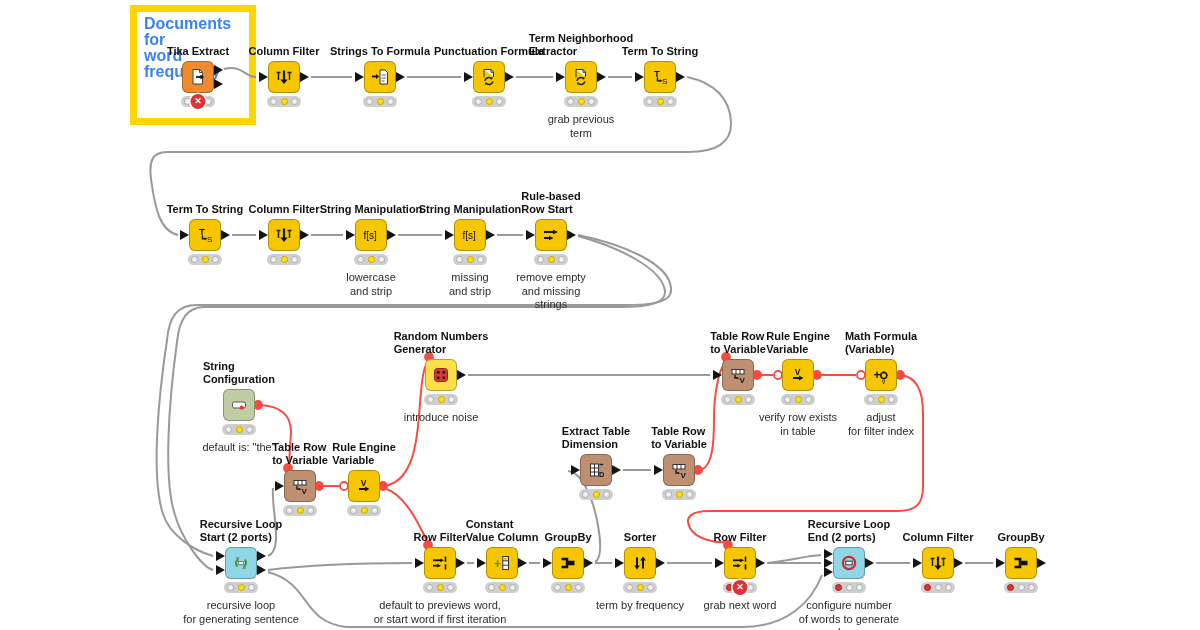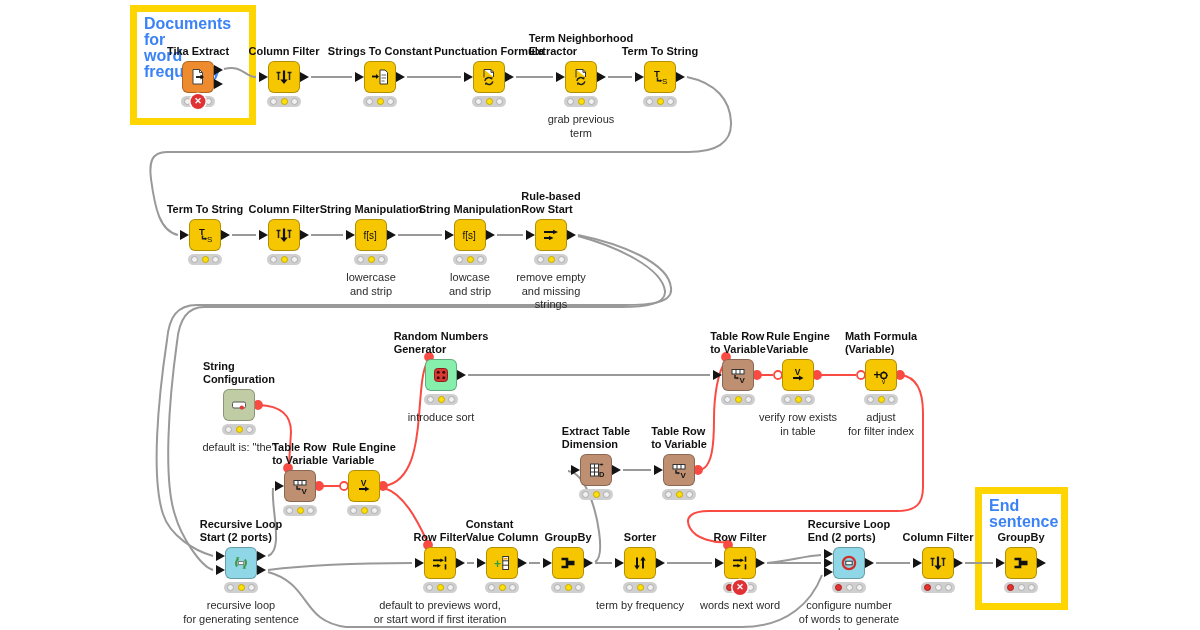--- a/index.html
+++ b/index.html
@@ -32,23 +32,20 @@
         border-bottom:5px solid transparent;border-left:9px solid #141414;}
   .tri.in{left:-10px}.tri.out{left:calc(100% + 1px)}
 </style>
 </head>
 <body>
 
 <div id="canvas">
     <div class="abox" style="left: 130px; top: 5px; width: 126px; height: 120px;">
       <span class="atitle">Documents for
 word frequency</span>
-    </div>
-    <div class="abox" style="left: 975px; top: 487px; width: 93px; height: 123px;">
-      <span class="atitle">End sentence</span>
     </div>
     <svg id="wires" width="1200" height="630">
       <path d="M224,69 C242,64 246,78 256,77" fill="none" stroke="#999999" stroke-width="2"></path>
       <path d="M311,77 L352,77" fill="none" stroke="#999999" stroke-width="2"></path>
       <path d="M407,77 L461,77" fill="none" stroke="#999999" stroke-width="2"></path>
       <path d="M516,77 L553,77" fill="none" stroke="#999999" stroke-width="2"></path>
       <path d="M608,77 L632,77" fill="none" stroke="#999999" stroke-width="2"></path>
       <path d="M687,77 C716,83 730,100 731,122 C732,143 716,152 688,152 L167,152 C151,152 149,163 151,179 C155,209 160,231 178,235" fill="none" stroke="#999999" stroke-width="2"></path>
       <path d="M232,235 L256,235" fill="none" stroke="#999999" stroke-width="2"></path>
       <path d="M311,235 L343,235" fill="none" stroke="#999999" stroke-width="2"></path>
@@ -129,21 +126,21 @@
     </div>
     <div class="node" style="left: 364px; top: 61px; background: rgb(246, 199, 0);">
       <span class="ic"><svg width="20" height="20" viewBox="0 0 20 20">
           <path d="M2 9.5h5" stroke="#111" stroke-width="1.8" fill="none"></path>
           <path d="M6 7l3 2.5L6 12z" fill="#111"></path>
           <path d="M10 3h5l2.5 2.5V17H10z" fill="#fff" stroke="#333"></path>
           <path d="M11.5 8h4.5 M11.5 11h4.5 M11.5 14h3" stroke="#666" stroke-width="1" fill="none"></path>
         </svg></span>
       <span class="tri in" style="top: calc(50% - 5px);"></span>
       <span class="tri out" style="top: calc(50% - 5px);"></span>
-      <div class="nlabel">Strings To Constant</div>
+      <div class="nlabel">Strings To Formula</div>
       <div class="light">
         <span class="dot d1 "></span>
         <span class="dot d2 on-y"></span>
         <span class="dot d3 "></span>
       </div>
     </div>
     <div class="node" style="left: 473px; top: 61px; background: rgb(246, 199, 0);">
       <span class="ic"><svg width="20" height="20" viewBox="0 0 20 20">
           <path d="M5 2.5h7l2.5 2.5v5" fill="#fff" stroke="#333"></path>
           <path d="M12 2.5v2.8h2.6" fill="none" stroke="#333"></path>
@@ -252,21 +249,21 @@
           <text x="2.5" y="14" font-size="10" fill="#111" font-family="Liberation Sans,sans-serif">f[s]</text>
         </svg></span>
       <span class="tri in" style="top: calc(50% - 5px);"></span>
       <span class="tri out" style="top: calc(50% - 5px);"></span>
       <div class="nlabel">String Manipulation</div>
       <div class="light">
         <span class="dot d1 "></span>
         <span class="dot d2 on-y"></span>
         <span class="dot d3 "></span>
       </div>
-      <div class="nann">lowcase
+      <div class="nann">missing
 and strip</div>
     </div>
     <div class="node" style="left: 535px; top: 219px; background: rgb(246, 199, 0);">
       <span class="ic"><svg width="20" height="20" viewBox="0 0 20 20">
           <path d="M3 7h10" stroke="#111" stroke-width="2" fill="none"></path>
           <path d="M12 4.8L17 7l-5 2.2z" fill="#111"></path>
           <path d="M3 13h6" stroke="#111" stroke-width="2" fill="none"></path>
           <path d="M8 10.8l4.5 2.2L8 15.2z" fill="#111"></path>
         </svg></span>
       <span class="tri in" style="top: calc(50% - 5px);"></span>
@@ -320,37 +317,37 @@
           <path d="M11 10.6L15.5 13 11 15.4z" fill="#111"></path>
         </svg></span>
       <div class="nlabel">Rule Engine
 Variable</div>
       <div class="light">
         <span class="dot d1 "></span>
         <span class="dot d2 on-y"></span>
         <span class="dot d3 "></span>
       </div>
     </div>
-    <div class="node" style="left: 425px; top: 359px; background: #86efac; padding-left: 16px;">
+    <div class="node" style="left: 425px; top: 359px; background: #fde047; padding-left: 16px;">
       <span class="ic"><svg width="20" height="20" viewBox="0 0 20 20">
           <rect x="3.5" y="3.5" width="13" height="13" rx="3" fill="#D83A34" stroke="#8c1f1c"></rect>
           <circle cx="7.2" cy="7.2" r="1.5" fill="#3a0c0a"></circle>
           <circle cx="12.8" cy="7.2" r="1.5" fill="#3a0c0a"></circle>
           <circle cx="7.2" cy="12.8" r="1.5" fill="#3a0c0a"></circle>
           <circle cx="12.8" cy="12.8" r="1.5" fill="#3a0c0a"></circle>
         </svg></span>
       <span class="tri out" style="top: calc(50% - 5px);"></span>
       <div class="nlabel">Random Numbers
 Generator</div>
       <div class="light">
         <span class="dot d1 "></span>
         <span class="dot d2 on-y"></span>
         <span class="dot d3 "></span>
       </div>
-      <div class="nann">introduce sort</div>
+      <div class="nann">introduce noise</div>
     </div>
     <div class="node" style="left: 580px; top: 454px; background: rgb(191, 143, 114);">
       <span class="ic"><svg width="20" height="20" viewBox="0 0 20 20">
           <rect x="4.5" y="4" width="8" height="12" fill="#fff" stroke="#333"></rect>
           <path d="M4.5 8h8 M4.5 12h8 M8.5 4v12" stroke="#333" stroke-width="1" fill="none"></path>
           <path d="M13.5 4.5h3" stroke="#222" stroke-width="1.3" fill="none"></path>
           <path d="M15.5 3.2l2 1.3-2 1.3z" fill="#222"></path>
           <text x="13" y="17" font-size="7.5" font-weight="bold" fill="#111" font-family="Liberation Sans,sans-serif">D</text>
         </svg></span>
       <span class="tri in" style="top: calc(50% - 5px);"></span>
@@ -528,21 +525,21 @@
         </svg></span>
       <span class="tri in" style="top: calc(50% - 5px);"></span>
       <span class="tri out" style="top: calc(50% - 5px);"></span>
       <div class="nlabel">Row Filter</div>
       <div class="light">
         <span class="dot d1 on-r"></span>
         <span class="dot d2 "></span>
         <span class="dot d3 "></span>
       </div>
       <div class="badge">✕</div>
-      <div class="nann">words next word</div>
+      <div class="nann">grab next word</div>
     </div>
     <div class="node" style="left: 833px; top: 547px; background: rgb(143, 215, 230);">
       <span class="ic"><svg width="20" height="20" viewBox="0 0 20 20">
           <circle cx="10" cy="10" r="6.2" fill="none" stroke="#cf2e2e" stroke-width="2.2"></circle>
           <rect x="6.8" y="8.2" width="6.4" height="3.6" fill="#fff" stroke="#333"></rect>
         </svg></span>
       <span class="tri in" style="top: calc(50% - 14px);"></span>
       <span class="tri in" style="top: calc(50% - 5px);"></span>
       <span class="tri in" style="top: calc(50% + 4px);"></span>
       <span class="tri out" style="top: calc(50% - 5px);"></span>

